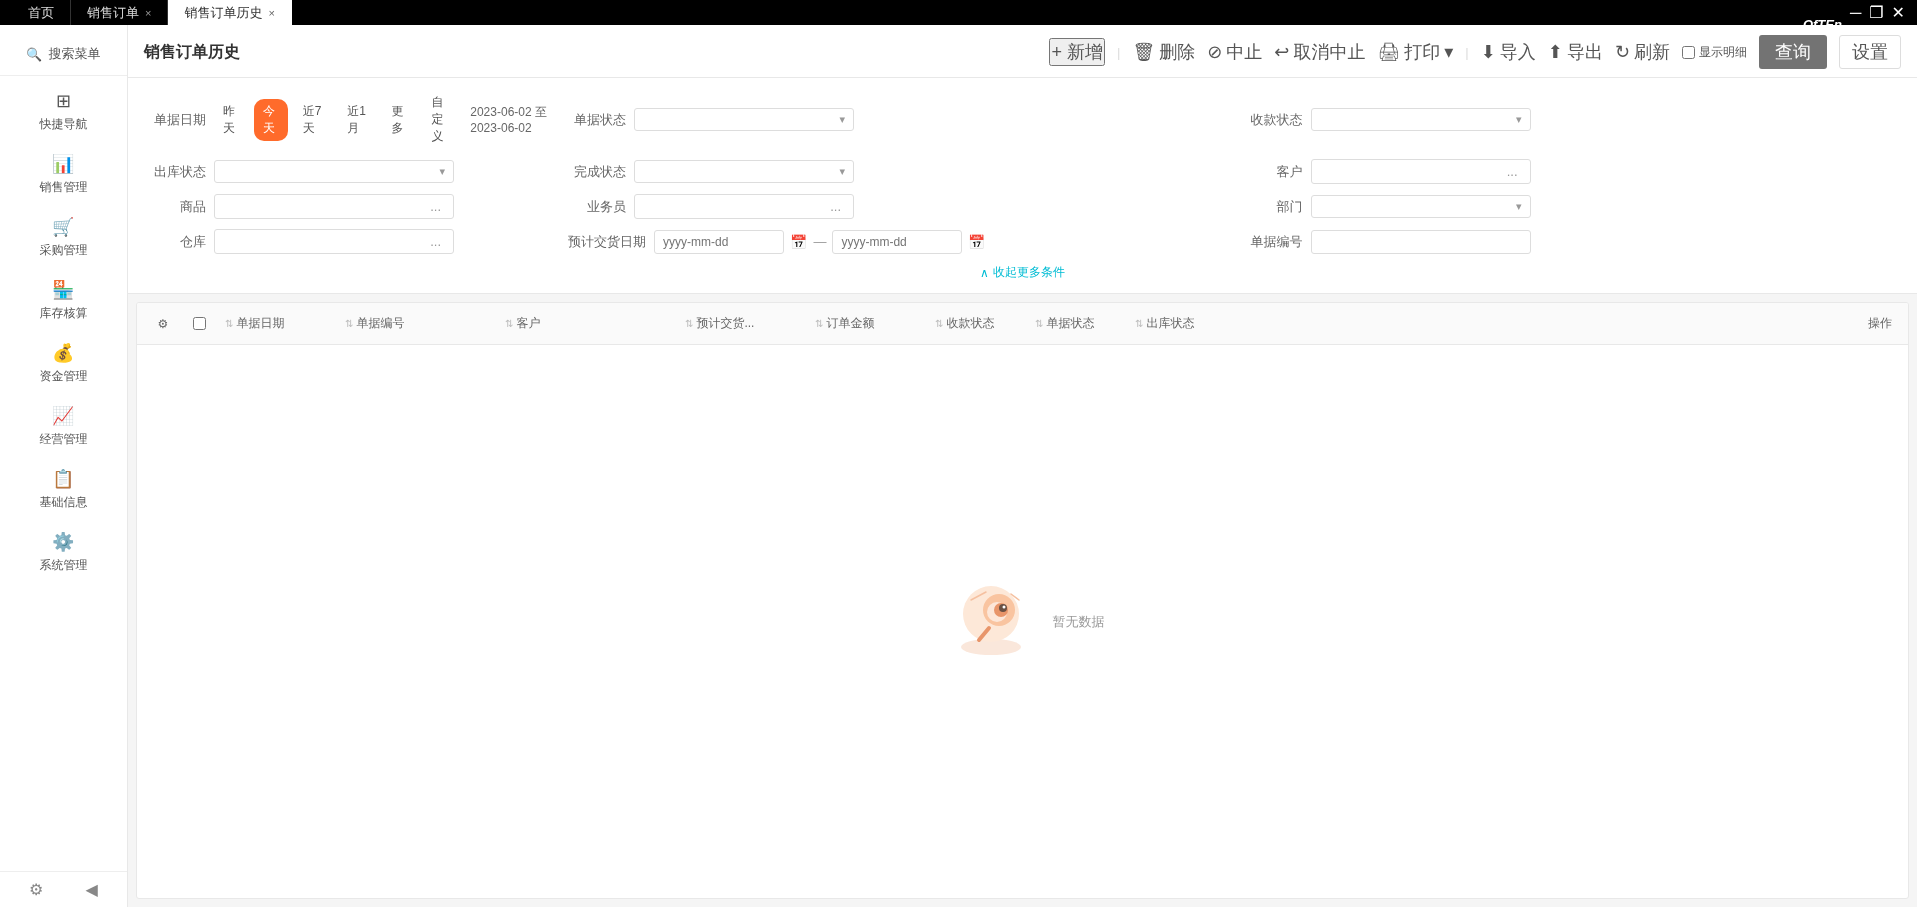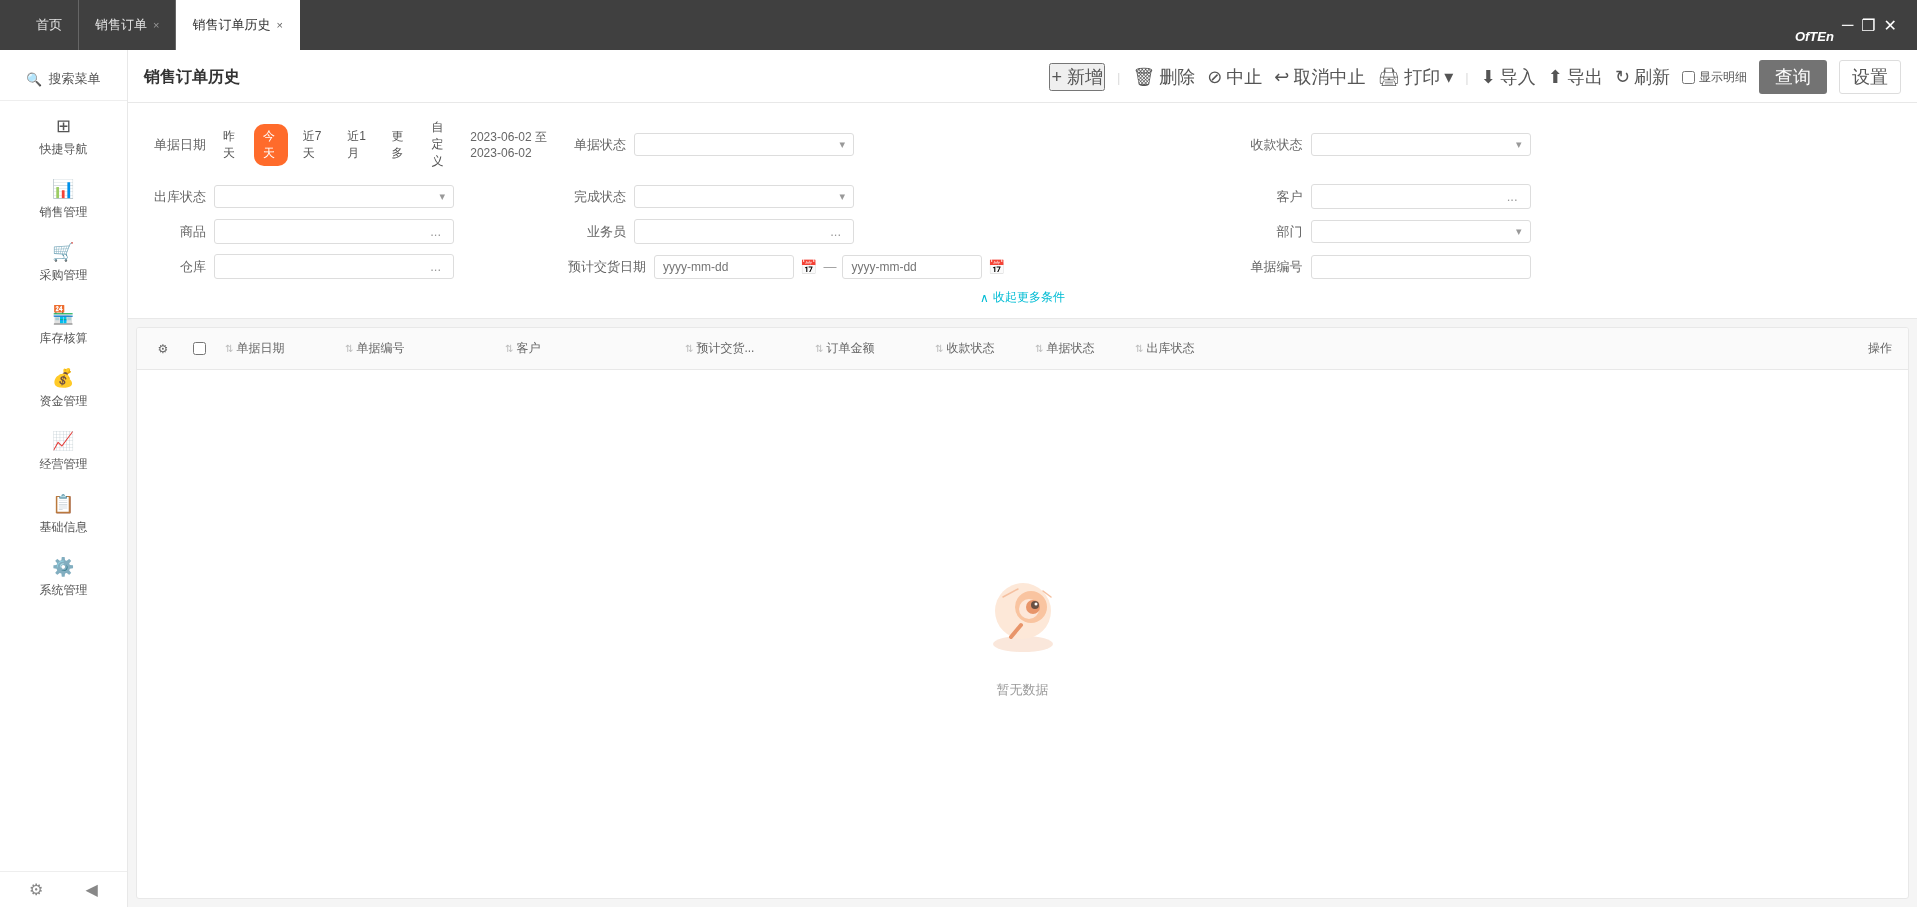--- a/index.html
+++ b/index.html
@@ -1,19 +1,19 @@
 <!DOCTYPE html>
 <html><head>
   <meta charset="utf-8">
   <style>
     * { box-sizing: border-box; margin: 0; padding: 0; }
     body { font-family: "Microsoft YaHei", "PingFang SC", sans-serif; font-size: 13px; background: #f5f5f5; color: #333; display: flex; flex-direction: column; height: 100vh; overflow: hidden; }
 
     
-    .top-bar { height: 50px; background: #404040; display: flex; align-items: center; justify-content: space-between; padding: 0 20px; flex-shrink: 0; }
+    .top-bar { height: 25px; background: #000000; display: flex; align-items: center; justify-content: space-between; padding: 0 12px; flex-shrink: 0; }
     .tabs-area { display: flex; align-items: stretch; height: 100%; }
     .tab { display: flex; align-items: center; padding: 0 16px; cursor: pointer; color: rgba(255,255,255,0.85); font-size: 13px; border-right: 1px solid rgba(255,255,255,0.2); gap: 6px; }
     .tab.active { background: #fff; color: #333; }
     .tab .close-btn { font-size: 11px; color: #999; cursor: pointer; }
     .tab.active .close-btn { color: #666; }
     .top-right { display: flex; align-items: center; gap: 8px; }
     .top-icon { color: white; cursor: pointer; font-size: 16px; }
     .brand-text { color: white; font-size: 13px; font-style: italic; font-weight: bold; margin-top: 23px; }
 
     
@@ -45,21 +45,21 @@
     .filter-label { color: #666; font-size: 13px; min-width: 70px; text-align: right; padding-right: 8px; flex-shrink: 0; }
     .date-range-area { display: flex; align-items: center; gap: 6px; }
     .date-btn { padding: 3px 8px; border-radius: 3px; cursor: pointer; font-size: 12px; color: #555; border: 1px solid transparent; }
     .date-btn.active { background: #ff6b2b; color: white; border-radius: 10px; }
     .date-display { font-size: 12px; color: #666; margin-left: 0; }
     .select-control { display: flex; align-items: center; border: 1px solid #ddd; border-radius: 3px; padding: 4px 8px; min-width: 180px; background: #fff; cursor: pointer; justify-content: space-between; }
     .select-control .chevron { color: #999; font-size: 11px; }
     .input-control { border: 1px solid #ddd; border-radius: 3px; padding: 4px 8px; min-width: 180px; background: #fff; color: #999; font-size: 12px; }
     .ellipsis-btn { color: #999; cursor: pointer; padding: 0 4px; }
     .date-input-group { display: flex; align-items: center; gap: 6px; }
-    .date-input { border: 1px solid #ddd; border-radius: 3px; padding: 4px 8px; width: 140px; font-size: 12px; color: #ef4444; background: #fff; }
+    .date-input { border: 1px solid #ddd; border-radius: 3px; padding: 4px 8px; width: 130px; font-size: 12px; color: #ef4444; background: #fff; }
     .calendar-icon { color: #999; cursor: pointer; font-size: 14px; }
     .date-dash { color: #999; }
     .collapse-btn { display: flex; align-items: center; justify-content: center; gap: 4px; color: #00bcd4; font-size: 12px; cursor: pointer; margin-top: 4px; }
 
     
     .table-area { flex: 1; overflow: auto; background: #fff; margin: 8px; border: 1px solid #e8e8e8; border-radius: 3px; display: flex; flex-direction: column; }
     .table-header { display: flex; align-items: center; background: #fafafa; border-bottom: 1px solid #e8e8e8; padding: 0 8px; height: 42px; flex-shrink: 0; }
     .th { display: flex; align-items: center; font-size: 12px; color: #666; padding: 0 8px; gap: 3px; }
     .th-settings { width: 36px; justify-content: center; }
     .th-checkbox { width: 36px; justify-content: center; }
@@ -69,21 +69,21 @@
     .th-delivery { width: 130px; }
     .th-amount { width: 120px; }
     .th-payment { width: 100px; }
     .th-status { width: 100px; }
     .th-outbound { width: 110px; }
     .th-actions { flex: 1; justify-content: flex-end; }
     .sort-icon { color: #bbb; font-size: 10px; }
     .table-body { flex: 1; display: flex; align-items: center; justify-content: center; flex-direction: column; }
 
     
-    .empty-state { display: flex; flex-direction: column; align-items: center; gap: 12px; padding: 60px 0; }
+    .empty-state { display: flex; flex-direction: row; align-items: center; gap: 12px; padding: 60px 0; }
     .empty-text { color: #999; font-size: 13px; }
 
     
     .table-footer { display: flex; align-items: center; justify-content: flex-end; padding: 8px 16px; border-top: 1px solid #e8e8e8; background: #fff; flex-shrink: 0; gap: 8px; font-size: 12px; color: #555; }
     .page-size-val { border: 1px solid #ddd; border-radius: 3px; padding: 2px 6px; }
     .page-nav { display: flex; align-items: center; gap: 4px; }
     .page-nav-btn { cursor: pointer; color: #555; padding: 2px 4px; }
     .page-nav-btn.disabled { color: #ccc; cursor: default; }
     .current-page { border: 1px solid #ddd; border-radius: 3px; padding: 2px 8px; width: 40px; text-align: center; }
 

